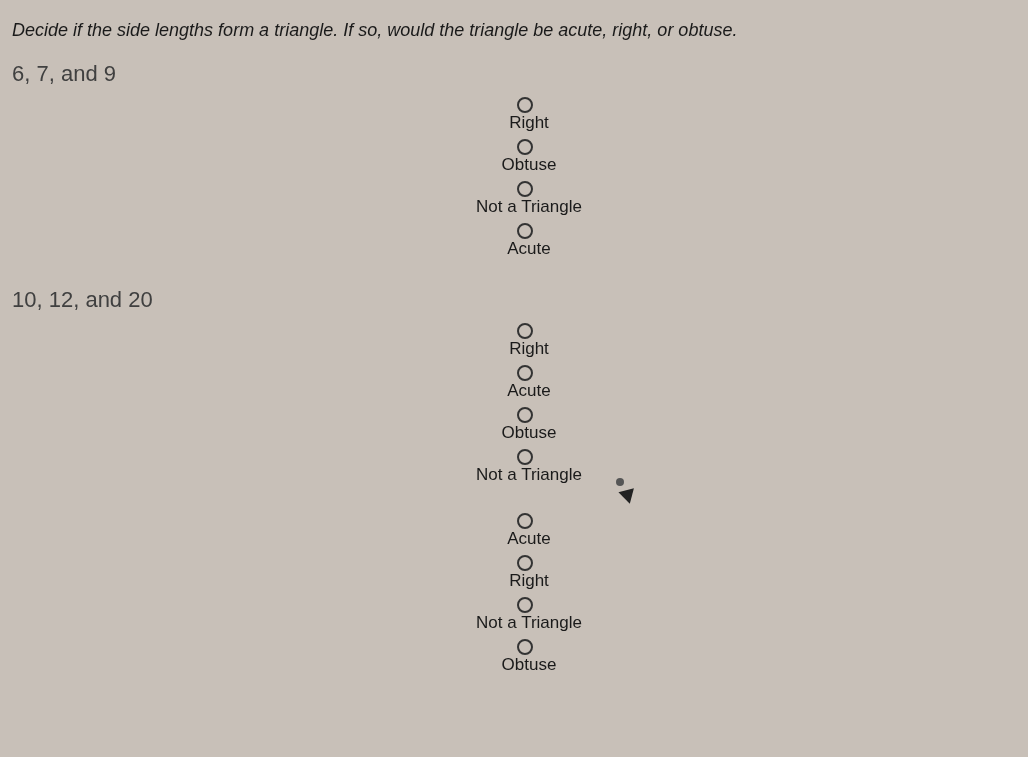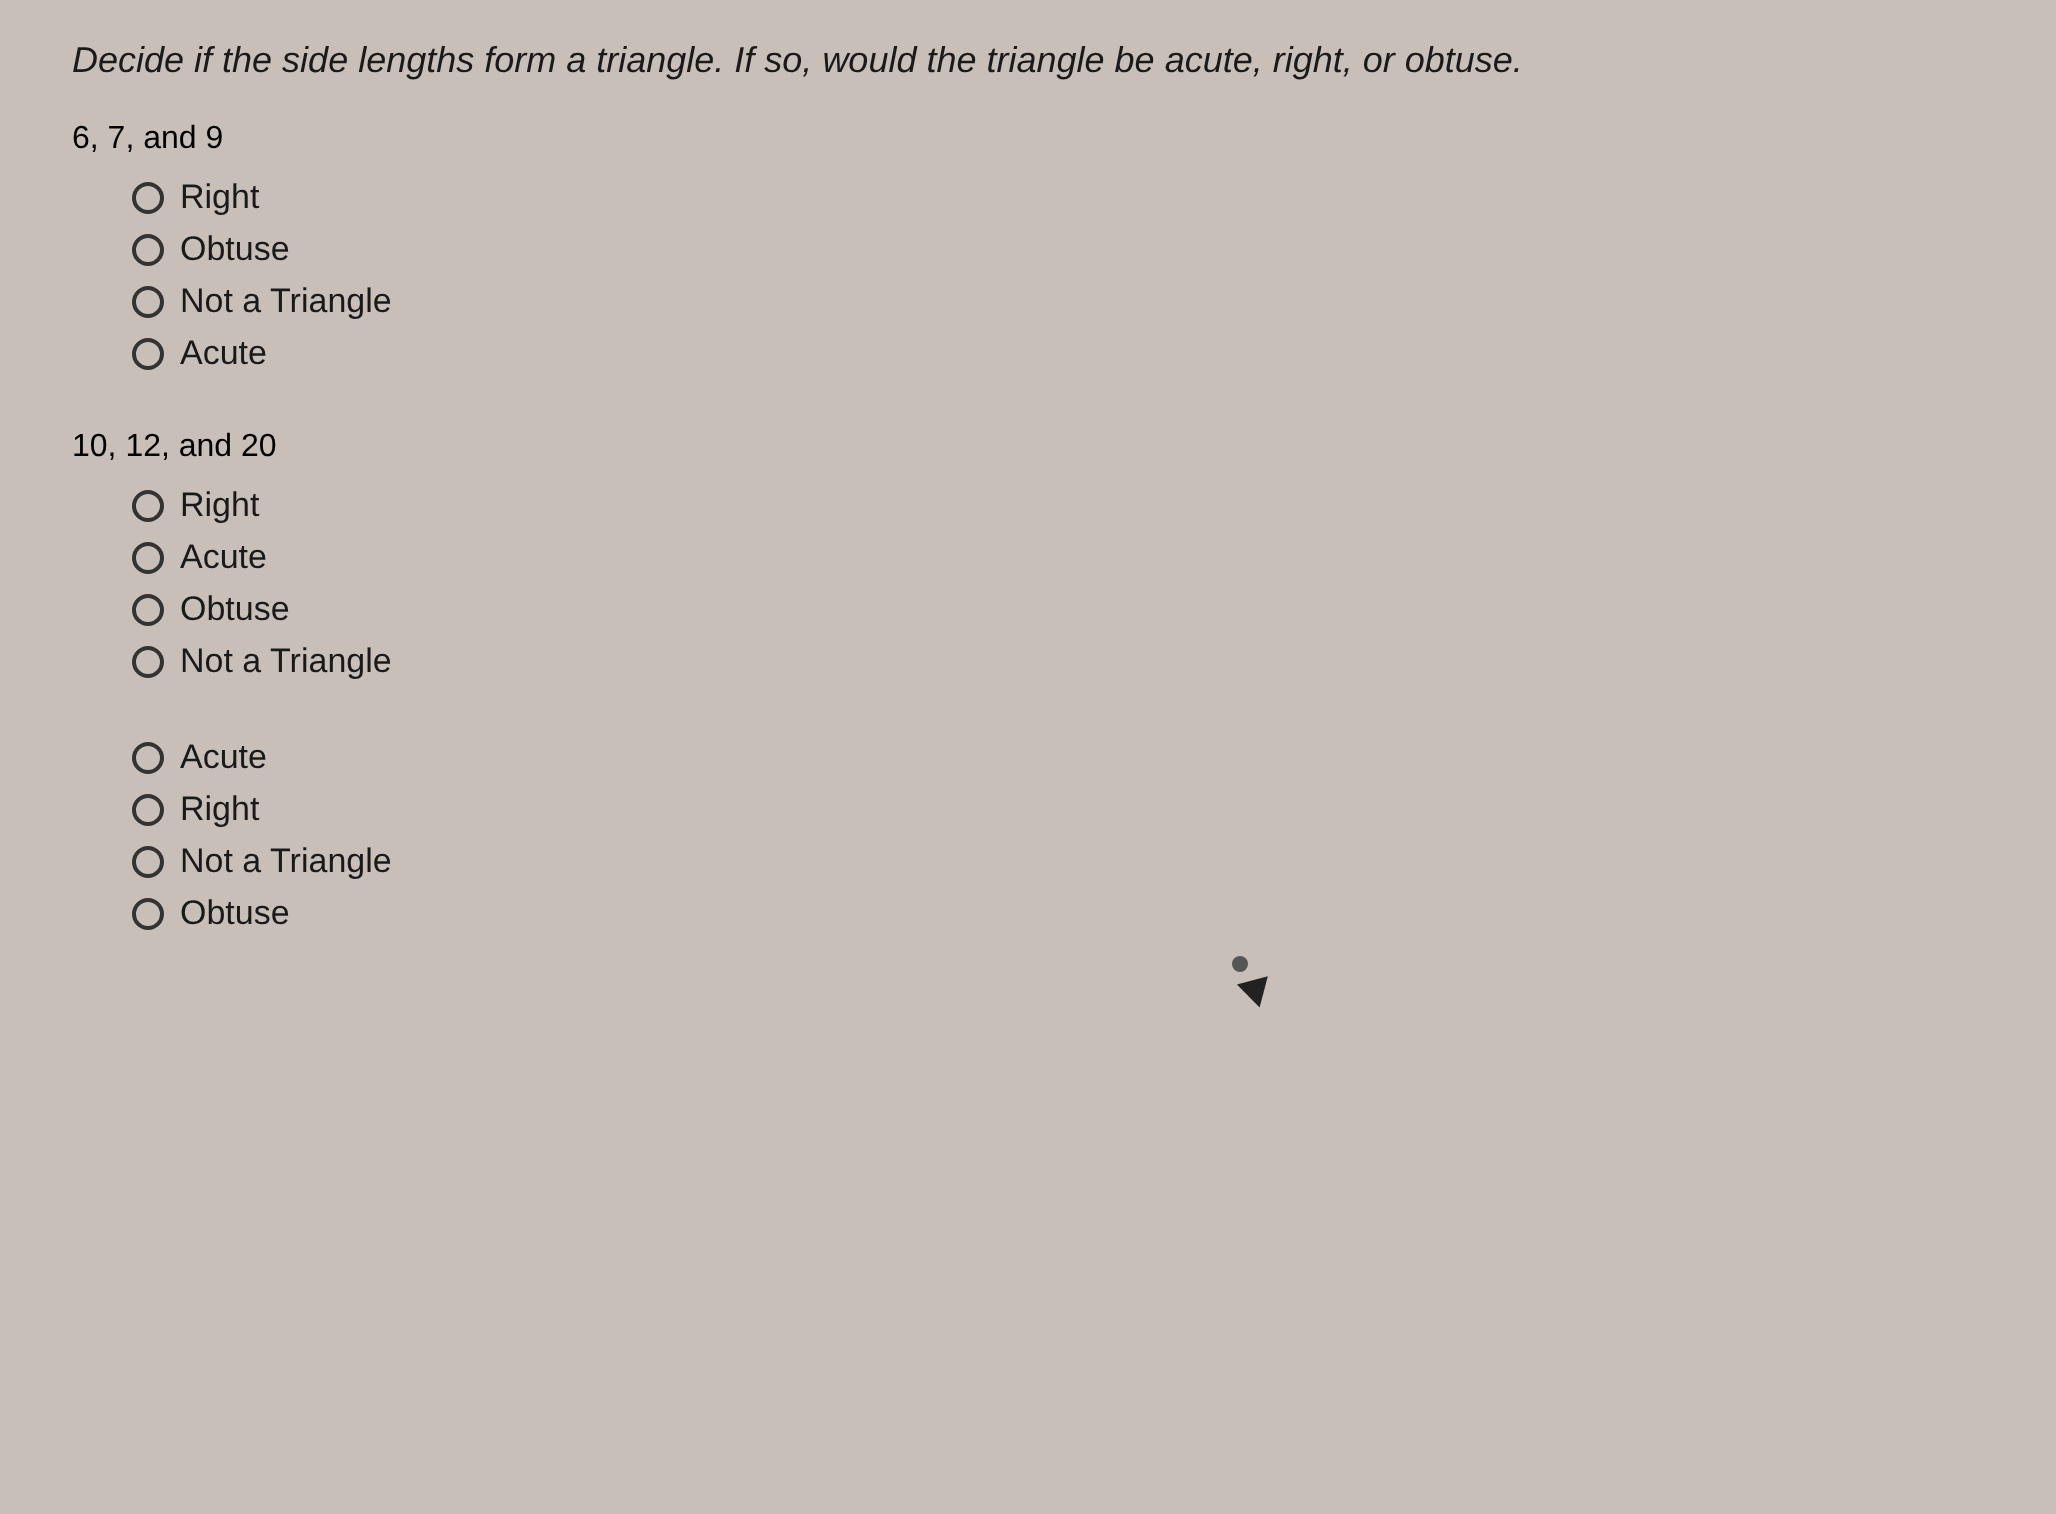--- a/index.html
+++ b/index.html
@@ -14,59 +14,60 @@
       background-color: #b8b0a8;
       font-family: Arial, sans-serif;
       overflow: hidden;
       position: relative;
     }
 
     .page-container {
       background-color: #c8c0b8;
       width: 1028px;
       height: 757px;
-      padding: 18px 36px;
+      padding: 18px 12px;
       position: relative;
     }
 
     .instruction {
       font-size: 18px;
       color: #1a1a1a;
       margin-bottom: 18px;
       font-style: italic;
       line-height: 1.4;
     }
 
     .instruction em {
       font-style: italic;
     }
 
     .question-block {
       margin-bottom: 28px;
     }
 
     .question-title {
-      font-size: 16px;
-      color: #000000;
+      font-size: 22px;
+      color: #404040;
       margin-bottom: 10px;
       font-weight: normal;
     }
 
     .options-list {
       list-style: none;
       padding-left: 30px;
     }
 
     .options-list li {
       display: flex;
       align-items: center;
       margin-bottom: 6px;
       font-size: 17px;
       color: #1a1a1a;
       cursor: pointer;
+      flex-direction: column;
     }
 
     .radio-circle {
       width: 16px;
       height: 16px;
       border-radius: 50%;
       border: 2px solid #333;
       margin-right: 8px;
       flex-shrink: 0;
       background: transparent;

